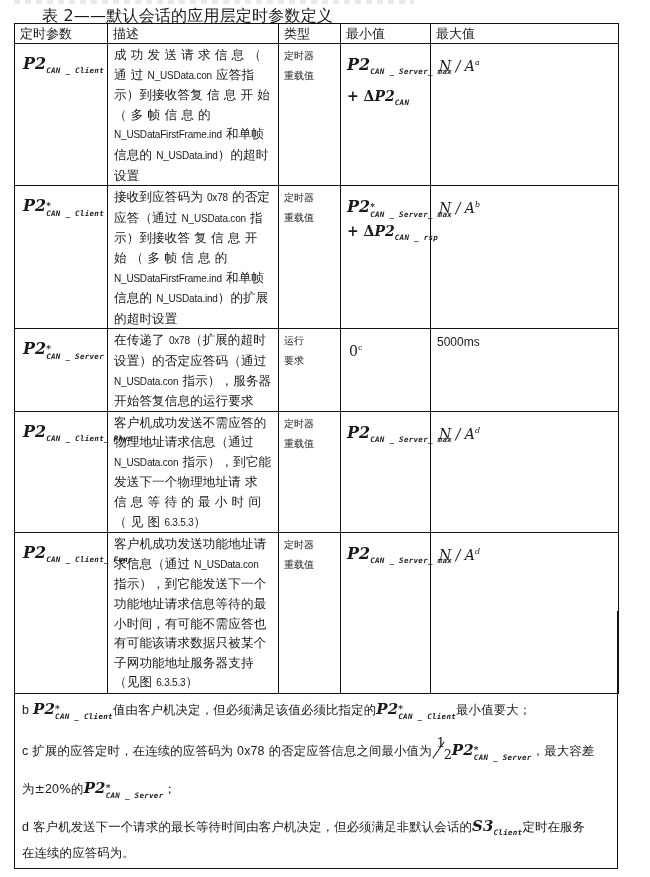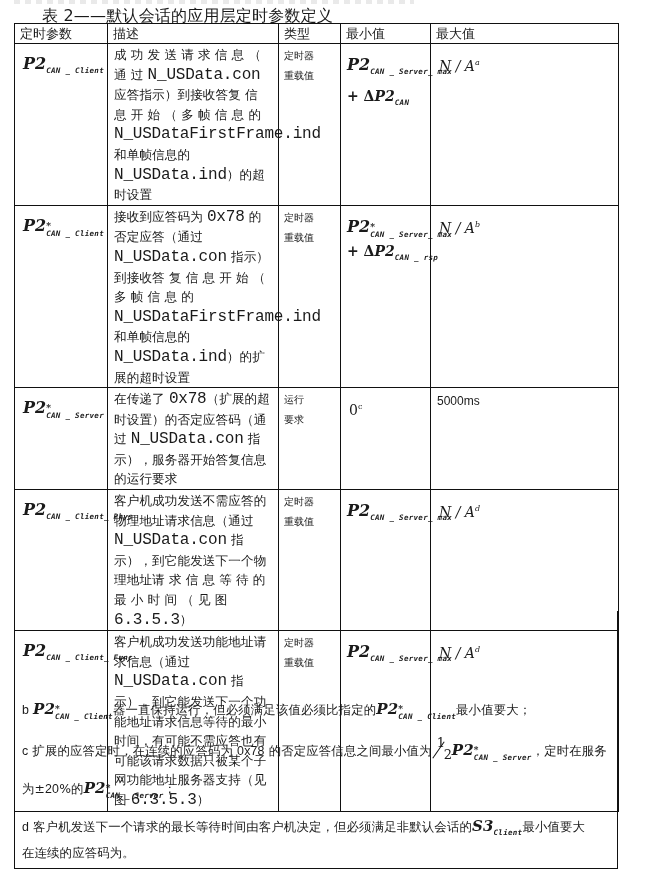--- a/index.html
+++ b/index.html
@@ -6,21 +6,21 @@
   body { width: 650px; height: 877px; position: relative; overflow: hidden;
          font-family: "DejaVu Sans", "Liberation Sans", sans-serif; color: #1a1a1a; }
   .faint-top { position: absolute; left: 14px; top: 0; width: 400px; height: 4px;
                background: repeating-linear-gradient(90deg, #d8d8d8 0 6px, transparent 6px 11px); opacity: .55; }
   .caption { position: absolute; left: 14px; top: 8px; font-size: 16px; line-height: 16px; letter-spacing: .2px; margin-left: 28px; }
   table.params { position: absolute; left: 14px; top: 23px; border-collapse: collapse; table-layout: fixed; width: 604px; }
   table.params td, table.params th { border: 1.3px solid #111; vertical-align: top; padding: 0; font-weight: normal; text-align: left; }
   col.c1 { width: 93px; } col.c2 { width: 171px; } col.c3 { width: 62px; } col.c4 { width: 90px; } col.c5 { width: 188px; }
   th { font-size: 13px; height: 19px; line-height: 19px; padding-left: 5px !important; }
   .desc { font-size: 12.6px; line-height: 19.6px; padding: 1px 4px 0 6px !important; text-align: justify; text-align-last: left; letter-spacing: .1px; }
-  .desc .lat { font-family: Liberation Mono, monospace; font-size: 16px; letter-spacing: -0.2px; }
+  .desc .lat { font-family: Liberation Sans, sans-serif; font-size: 10px; letter-spacing: -0.2px; }
   .type { font-size: 10px; line-height: 20px; padding: 2px 0 0 5px !important; }
   .sym { font-family: "DejaVu Serif", "Liberation Serif", serif; font-style: italic; font-size: 16px; white-space: nowrap; font-weight: bold; }
   .sym sub { font-size: 7.5px; letter-spacing: .3px; font-family: "DejaVu Sans Mono", "Liberation Mono", monospace; font-style: italic; vertical-align: -4px; }
   .sym .sup-sub { display: inline-block; vertical-align: -5px; line-height: 8px; position: relative; }
   .sym .sup-sub .s { display: block; font-size: 9px; font-style: normal; height: 8px; line-height: 8px; }
   .sym .sup-sub .b { display: block; font-size: 7.5px; letter-spacing: .3px; font-family: "DejaVu Sans Mono", "Liberation Mono", monospace; font-style: italic; }
   .param-cell { padding: 10px 0 0 8px !important; }
   .min-cell { padding: 8px 0 0 6px !important; line-height: 26px; margin-left: 16px; }
   .min-cell .line2 { font-size: 14px; display: block; margin-top: -2px; }
   .max-cell { padding: 12px 0 0 8px !important; }
@@ -94,28 +94,28 @@
         <td class="desc">客户机成功发送功能地址请求信息（通过 <span class="lat">N_USData.con</span> 指示），到它能发送下一个功能地址请求信息等待的最小时间，有可能不需应答也有可能该请求数据只被某个子网功能地址服务器支持（见图 <span class="lat">6.3.5.3</span>）</td>
         <td class="type">定时器<br>重载值</td>
         <td class="min-cell"><span class="sym">P2<sub>CAN _ Server_ max</sub></span></td>
         <td class="max-cell"><span class="na">N / A<sup>d</sup></span></td>
       </tr>
     </tbody>
 </table>
 
 <div class="notes">
   <div class="note" style="top:89px">
-    <span class="lab">b</span><span class="sym">P2<span class="sup-sub"><span class="s">*</span><span class="b">CAN _ Client</span></span></span><span>器一直保持运行，但必须满足该值必须比指定的</span><span class="sym">P2<span class="sup-sub"><span class="s">*</span><span class="b">CAN _ Client</span></span></span><span>最小值要大；</span>
+    <span class="lab">b</span><span class="sym">P2<span class="sup-sub"><span class="s">*</span><span class="b">CAN _ Client</span></span></span><span>值由客户机决定，但必须满足该值必须比指定的</span><span class="sym">P2<span class="sup-sub"><span class="s">*</span><span class="b">CAN _ Client</span></span></span><span>最小值要大；</span>
   </div>
   <div class="note" style="top:128px">
     <span class="lab">c</span><span>扩展的应答定时，在连续的应答码为 </span><span class="lat">0x78</span><span> 的否定应答信息之间最小值为</span>
-    <span class="frac"><span class="n">1</span><span class="bar"></span><span class="d">2</span></span><span class="sym">P2<span class="sup-sub"><span class="s">*</span><span class="b">CAN _ Server</span></span></span><span>，定时在服务</span>
+    <span class="frac"><span class="n">1</span><span class="bar"></span><span class="d">2</span></span><span class="sym">P2<span class="sup-sub"><span class="s">*</span><span class="b">CAN _ Server</span></span></span><span>，最大容差</span>
   </div>
   <div class="note" style="top:168px">
     <span>为±</span><span class="lat">20</span><span>%的</span><span class="sym">P2<span class="sup-sub"><span class="s">*</span><span class="b">CAN _ Server</span></span></span><span>；</span>
   </div>
   <div class="note" style="top:206px">
-    <span class="lab">d</span><span>客户机发送下一个请求的最长等待时间由客户机决定，但必须满足非默认会话的</span><span class="sym">S3<sub>Client</sub></span><span>最小值要大</span>
+    <span class="lab">d</span><span>客户机发送下一个请求的最长等待时间由客户机决定，但必须满足非默认会话的</span><span class="sym">S3<sub>Client</sub></span><span>定时在服务</span>
   </div>
   <div class="note" style="top:234px">
     <span>在连续的应答码为。</span>
   </div>
 </div>
 
 </body></html>

